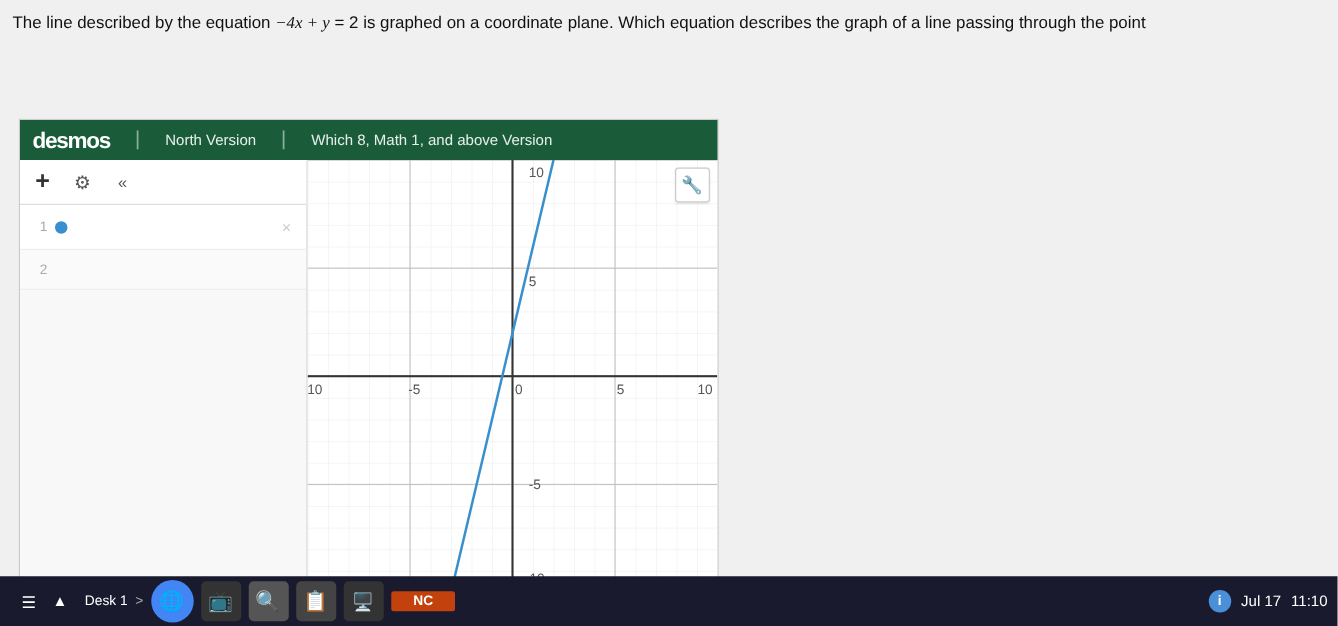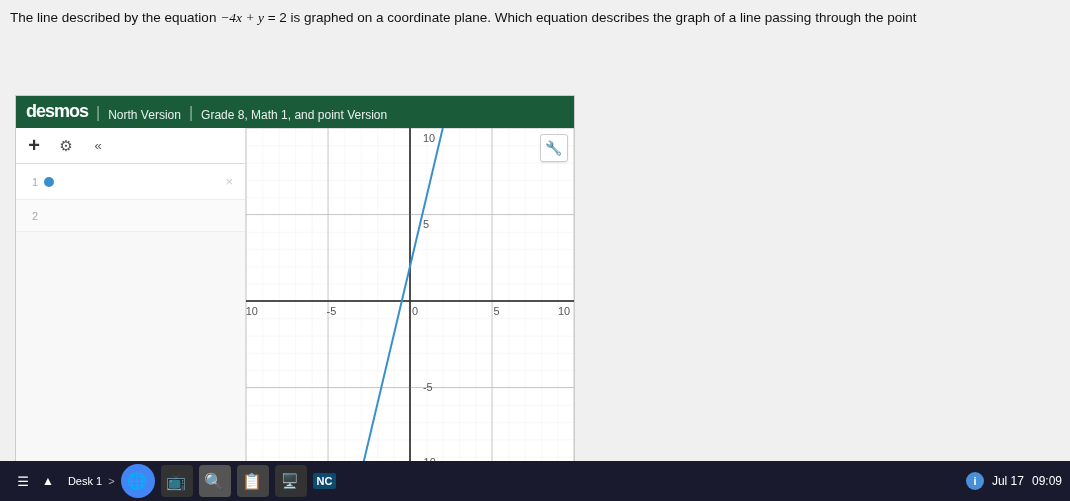--- a/index.html
+++ b/index.html
@@ -33,24 +33,24 @@
       background: white;
       border: 1px solid #ccc;
       display: flex;
       flex-direction: column;
     }
 
     .desmos-header {
       background: #1a5c3a;
       color: white;
       display: flex;
-      align-items: flex-end;
+      align-items: center;
       padding: 6px 10px;
       font-size: 13px;
-      gap: 8px;
+      gap: 20px;
       height: 32px;
     }
 
     .desmos-logo {
       font-size: 18px;
       font-weight: bold;
       letter-spacing: -1px;
       color: white;
     }
 
@@ -271,25 +271,25 @@
       border-radius: 50%;
       display: flex;
       align-items: center;
       justify-content: center;
       color: white;
       font-size: 11px;
       font-weight: bold;
     }
 
     .nc-badge {
-      background: #0c4a6e;
+      background: #c2410c;
       color: white;
       font-size: 11px;
       font-weight: bold;
-      padding: 2px 4px;
+      padding: 2px 18px;
       border-radius: 2px;
     }
 
     .desk-label {
       color: white;
       font-size: 11px;
     }
     .desk-arrow {
       color: #aaa;
       font-size: 11px;
@@ -310,21 +310,21 @@
   </div>
 </div>
 
 <div class="desmos-panel">
 
   <div class="desmos-header">
     <span class="desmos-logo">desmos</span>
     <span class="desmos-sep">|</span>
     <span class="desmos-region">North Version</span>
     <span class="desmos-sep">|</span>
-    <span class="desmos-version">Grade 8, Math 1, and point Version</span>
+    <span class="desmos-version">Which 8, Math 1, and above Version</span>
   </div>
 
   <div class="desmos-body">
 
     <div class="expr-panel">
       <div class="expr-toolbar">
         <span class="toolbar-btn toolbar-plus">+</span>
         <span class="toolbar-btn toolbar-gear">⚙</span>
         <span class="toolbar-btn toolbar-double-arrow">«</span>
       </div>
@@ -410,15 +410,15 @@
   <div class="taskbar-app" style="background:#333; font-size:16px; width:32px;height:32px;border-radius:4px;">📺</div>
   <div class="taskbar-app" style="background:#555; font-size:16px; width:32px;height:32px;border-radius:4px;">🔍</div>
   <div class="taskbar-app" style="background:#444; font-size:16px; width:32px;height:32px;border-radius:4px;">📋</div>
   <div class="taskbar-app" style="background:#333; font-size:14px; width:32px;height:32px;border-radius:4px;">🖥️</div>
 
   <div class="nc-badge">NC</div>
 
   <div class="taskbar-right">
     <div class="taskbar-info-icon">i</div>
     <span>Jul 17</span>
-    <span>09:09</span>
+    <span>11:10</span>
   </div>
 </div>
 
 </body></html>

